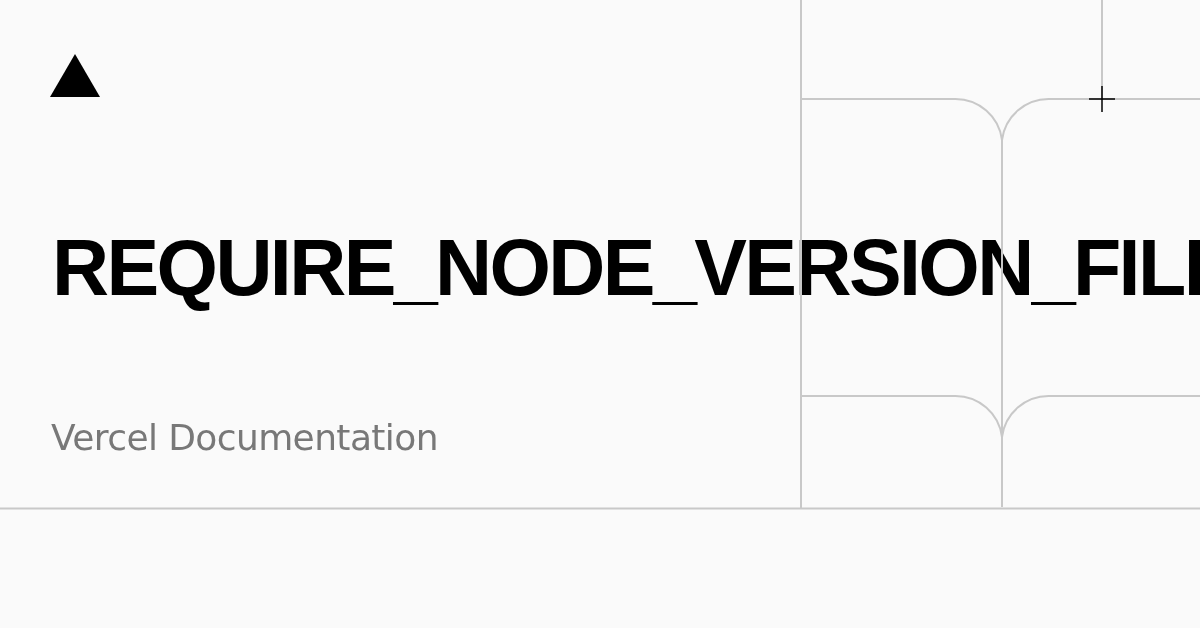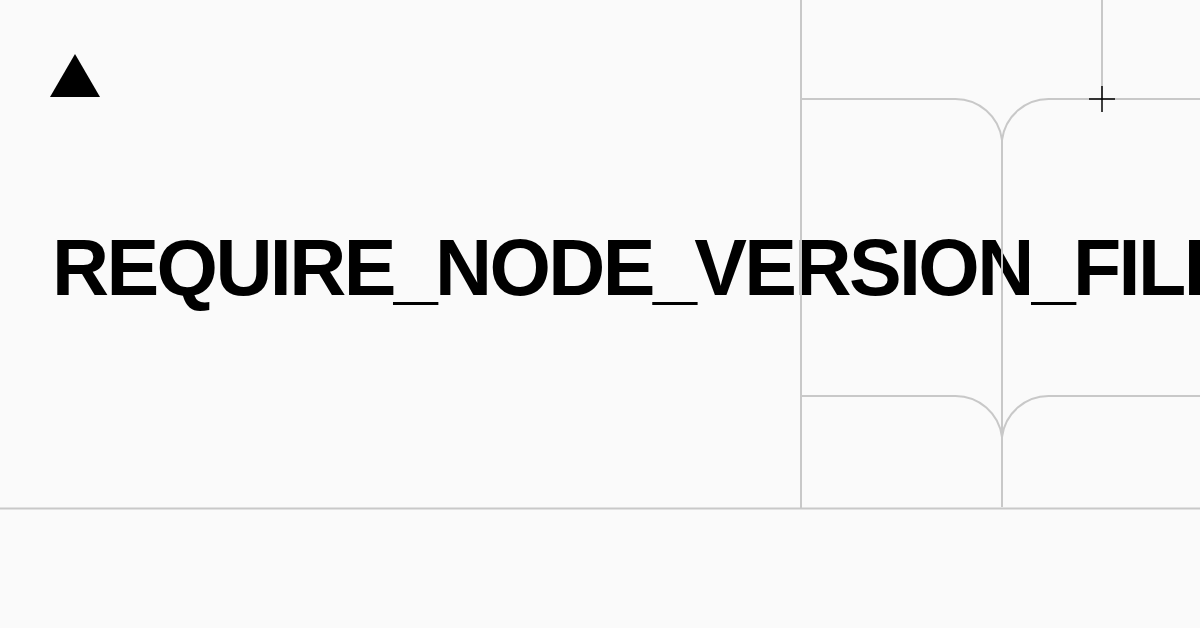--- a/index.html
+++ b/index.html
@@ -64,20 +64,21 @@
 <body>
 
 <div class="canvas">
 
   <svg class="logo" viewBox="0 0 50 44" xmlns="http://www.w3.org/2000/svg">
     <polygon points="25,0 50,43 0,43" fill="#000000"></polygon>
   </svg>
 
   <h1 class="title">REQUIRE_NODE_VERSION_FILE</h1>
 
+  <p class="subtitle">Vercel Documentation</p>
 
   <svg class="grid" viewBox="0 0 1200 628" xmlns="http://www.w3.org/2000/svg">
     <g fill="none" stroke="#c8c8c8" stroke-width="2">
 
       <line x1="0" y1="508.5" x2="1200" y2="508.5"></line>
 
       <line x1="801" y1="0" x2="801" y2="508"></line>
 
       <line x1="1102" y1="0" x2="1102" y2="99"></line>
 

